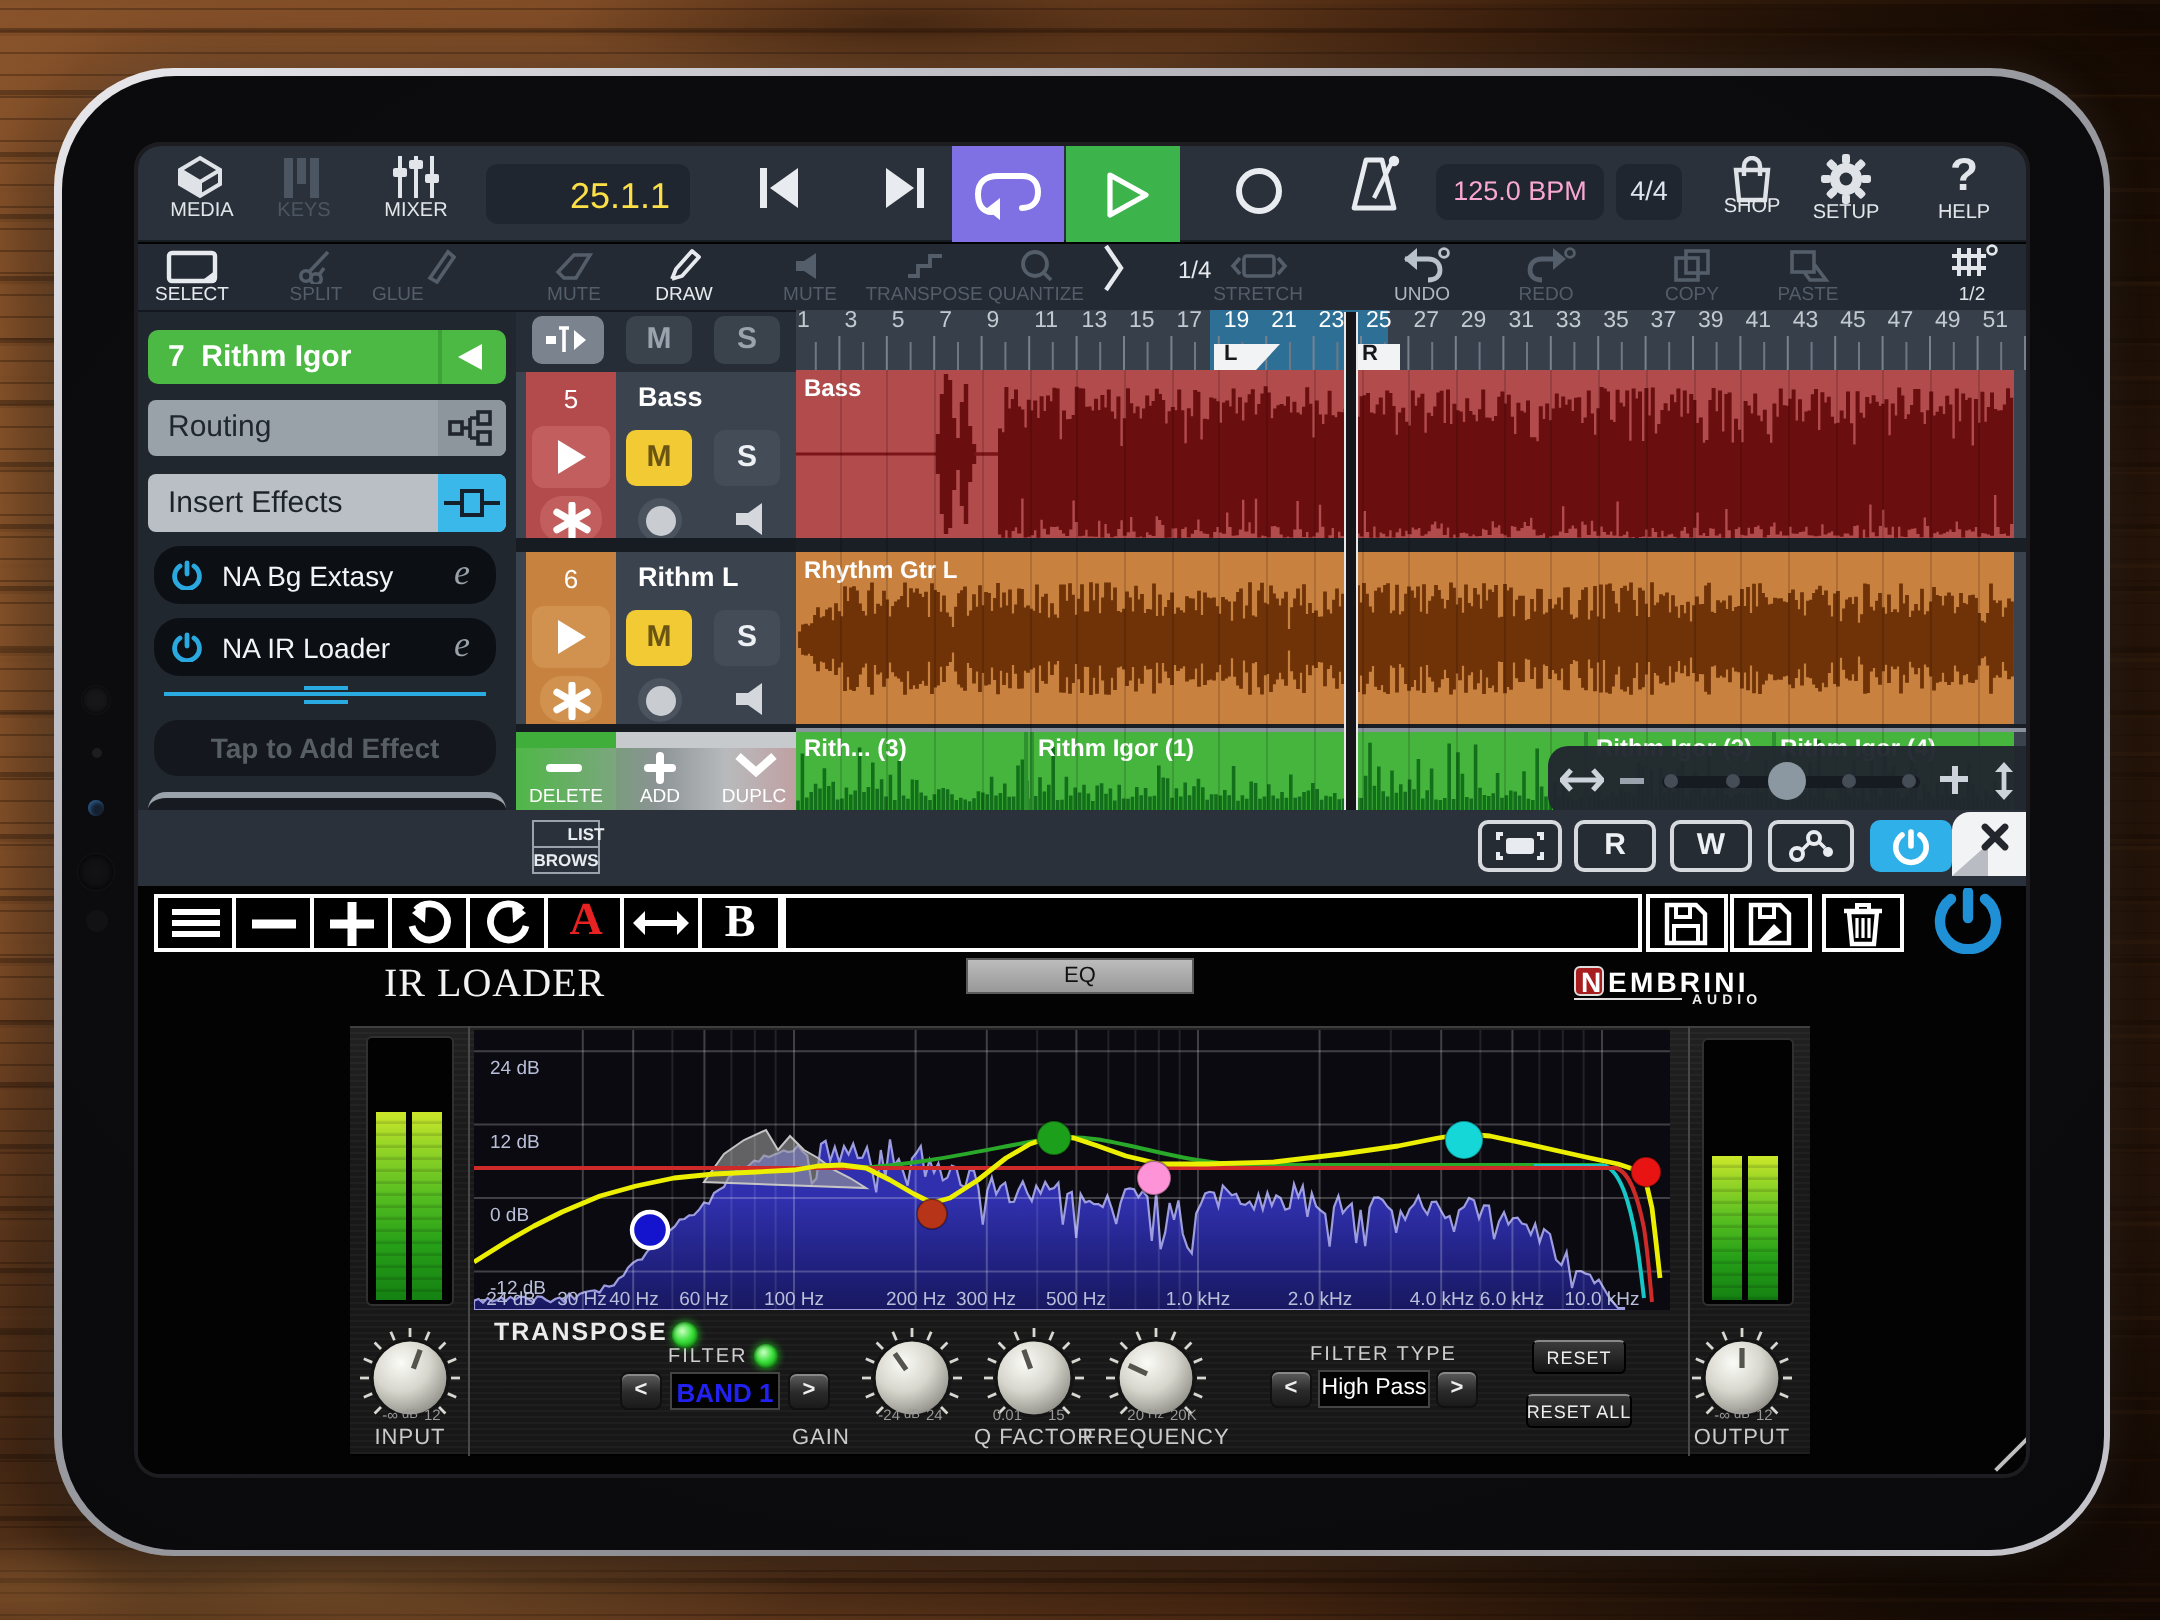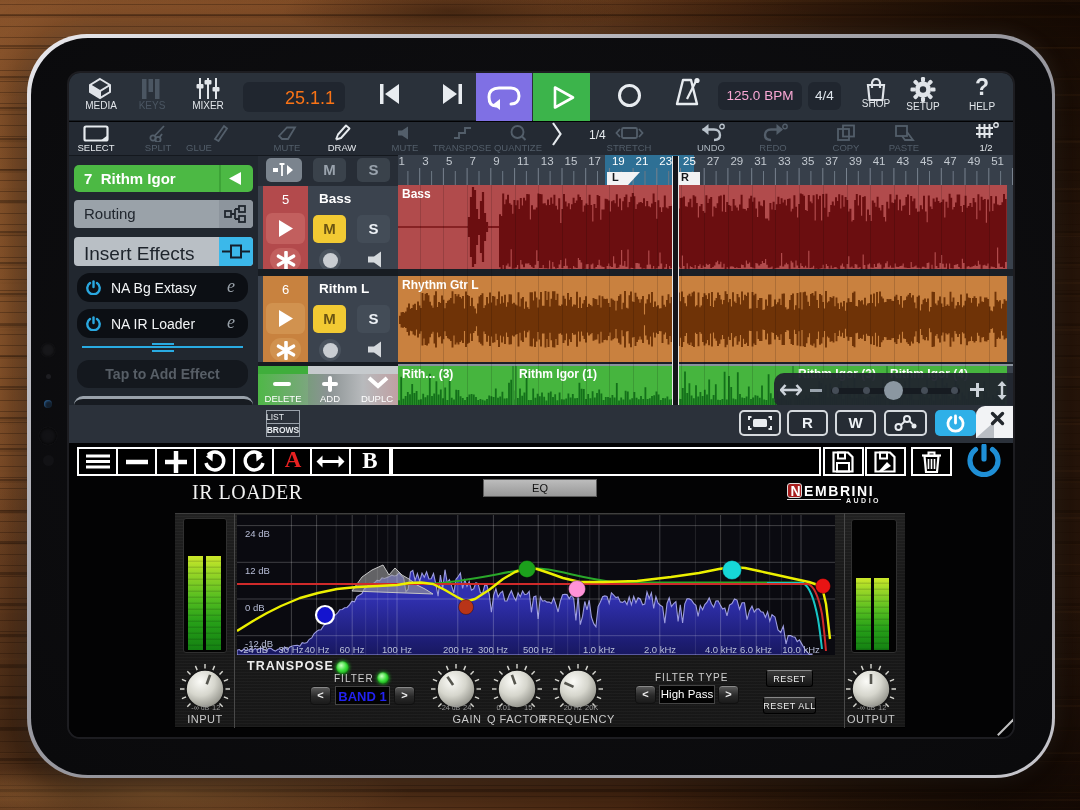--- a/index.html
+++ b/index.html
@@ -49,21 +49,21 @@
         <line x1="21" y1="2" x2="21" y2="23"></line>
       </g>
       <g fill="#e2e6ea">
         <rect x="1.5" y="8" width="7" height="4.5" rx="1"></rect>
         <rect x="9.5" y="4" width="7" height="4.5" rx="1"></rect>
         <rect x="17.5" y="11" width="7" height="4.5" rx="1"></rect>
       </g>
     </svg>
     <div class="txt" style="left:115px;top:27px;width:48px;text-align:center;font-size:10px;color:#e2e6ea">MIXER</div>
     <div class="abs" style="left:174px;top:9px;width:102px;height:30px;background:#20262f;border-radius:6px"></div>
-    <div class="txt" style="left:174px;top:15px;width:92px;text-align:right;font-size:18px;color:#f97316">25.1.1</div>
+    <div class="txt" style="left:174px;top:15px;width:92px;text-align:right;font-size:18px;color:#fde047">25.1.1</div>
     <svg style="position:absolute;left:306px;top:8px" width="30" height="26" viewBox="0 0 30 26" fill="none">
       <path d="M10 13 L24 3 V23 Z" fill="#e8ecf0"></path>
       <rect x="5" y="3" width="3.5" height="20" fill="#e8ecf0"></rect>
     </svg>
     <svg style="position:absolute;left:368px;top:8px" width="30" height="26" viewBox="0 0 30 26" fill="none">
       <path d="M20 13 L6 3 V23 Z" fill="#e8ecf0"></path>
       <rect x="21.5" y="3" width="3.5" height="20" fill="#e8ecf0"></rect>
     </svg>
     <div class="abs" style="left:407px;top:0;width:56px;height:48px;background:#7f70e4"></div>
     <svg style="position:absolute;left:417px;top:10px" width="36" height="28" viewBox="0 0 36 28" fill="none">
@@ -366,21 +366,21 @@
     <svg style="position:absolute;left:155px;top:132px" width="24" height="18" viewBox="0 0 24 18" fill="none">
       <g stroke="#20262e" stroke-width="1.8" fill="none">
         <rect x="1" y="6" width="6" height="6"></rect>
         <rect x="15" y="1" width="6" height="6"></rect>
         <rect x="15" y="11" width="6" height="6"></rect>
         <path d="M7 9 H11 M11 4 H15 M11 14 H15 M11 4 V14"></path>
       </g>
     </svg>
     <div class="abs" style="left:5px;top:164px;width:179px;height:29px;background:#b9bfc5;border-radius:4px"></div>
     <div class="abs" style="left:150px;top:164px;width:34px;height:29px;background:#3bb8ea;border-radius:0 4px 4px 0"></div>
-    <div class="txt" style="left:15px;top:170px;font-size:19px;color:#1d232b">Insert Effects</div>
+    <div class="txt" style="left:15px;top:170px;font-size:15px;color:#1d232b">Insert Effects</div>
     <svg style="position:absolute;left:153px;top:171px" width="28" height="15" viewBox="0 0 28 15" fill="none">
       <g stroke="#14202c" stroke-width="2">
         <line x1="0" y1="7.5" x2="9" y2="7.5"></line>
         <line x1="19" y1="7.5" x2="28" y2="7.5"></line>
         <rect x="9" y="1.5" width="10" height="12" fill="none"></rect>
       </g>
     </svg>
     <div class="abs" style="left:8px;top:200px;width:171px;height:29px;background:#0c0f14;border-radius:13px"></div>
     <svg style="position:absolute;left:17px;top:207px" width="15" height="15" viewBox="0 0 15 15" fill="none">
       <path d="M7.5 1.5 V7" stroke="#2aa8e0" stroke-width="2.4" stroke-linecap="round"></path>
@@ -472,21 +472,21 @@
     <div class="abs" style="left:253px;top:309px;width:16px;height:4px;background:#fff;border-radius:2px"></div>
     <div class="abs" style="left:259px;top:303px;width:4px;height:16px;background:#fff;border-radius:2px"></div>
     <svg style="position:absolute;left:298px;top:303px" width="22" height="14" viewBox="0 0 22 14" fill="none">
       <path d="M2 2 L11 10 L20 2" stroke="#fff" stroke-width="4"></path>
     </svg>
     <div class="txt" style="left:190px;top:320px;width:48px;text-align:center;font-size:9.5px;color:#fff">DELETE</div>
     <div class="txt" style="left:240px;top:320px;width:42px;text-align:center;font-size:9.5px;color:#fff">ADD</div>
     <div class="txt" style="left:284px;top:320px;width:48px;text-align:center;font-size:9.5px;color:#fff">DUPLC</div>
     <div class="abs" style="left:0;top:332px;width:944px;height:38px;background:#2b313a"></div>
     <div class="abs" style="left:197px;top:337px;width:34px;height:27px;border:1px solid #9aa2ab"></div>
-    <div class="txt" style="left:197px;top:339px;width:54px;font-size:8.5px;font-weight:normal;color:#e8ecf0">LIST</div>
+    <div class="txt" style="left:197px;top:339px;width:54px;text-align:center;font-size:8.5px;font-weight:bold;color:#e8ecf0">LIST</div>
     <div class="abs" style="left:197px;top:350px;width:34px;height:1px;background:#9aa2ab"></div>
     <div class="txt" style="left:197px;top:352px;width:34px;text-align:center;font-size:8.5px;font-weight:bold;color:#e8ecf0">BROWS</div>
     <div class="abs" style="left:670px;top:337px;width:42px;height:26px;border:2px solid #d6dade;border-radius:5px;background:#262c34"></div>
     <svg style="position:absolute;left:679px;top:343px" width="24" height="14" viewBox="0 0 24 14" fill="none">
       <path d="M3.5 1 H1 V4 M20.5 1 H23 V4 M3.5 13 H1 V10 M20.5 13 H23 V10" stroke="#e8ecf0" stroke-width="2"></path>
       <rect x="5" y="3" width="14" height="8" rx="1.5" fill="#e8ecf0"></rect>
     </svg>
     <div class="abs" style="left:718px;top:337px;width:41px;height:26px;border:2px solid #d6dade;border-radius:5px;background:#262c34"></div>
     <div class="txt" style="left:718px;top:341px;width:41px;text-align:center;font-size:15px;font-weight:bold;color:#edf1f5">R</div>
     <div class="abs" style="left:766px;top:337px;width:41px;height:26px;border:2px solid #d6dade;border-radius:5px;background:#262c34"></div>
@@ -721,21 +721,21 @@
       <line x1="51.1" y1="18.4" x2="46.9" y2="20.2" stroke="#d8d8d2" stroke-width="1.4"></line>
       <line x1="53.0" y1="28.0" x2="48.5" y2="28.0" stroke="#d8d8d2" stroke-width="1.4"></line>
       <line x1="51.1" y1="37.6" x2="46.9" y2="35.8" stroke="#d8d8d2" stroke-width="1.4"></line>
       <line x1="45.7" y1="45.7" x2="42.5" y2="42.5" stroke="#d8d8d2" stroke-width="1.4"></line>
       <circle cx="28" cy="28" r="19" fill="url(#kg)" stroke="#141414" stroke-width="1.6"></circle>
       <line x1="25.1" y1="23.9" x2="19.4" y2="15.7" stroke="#55554e" stroke-width="2.6"></line>
     </svg>
     <div class="txt" style="left:353px;top:630px;width:28px;text-align:right;font-size:7.5px;color:#9a9a9a">-24</div>
     <div class="txt" style="left:379px;top:631px;width:16px;text-align:center;font-size:6.5px;color:#9a9a9a">dB</div>
     <div class="txt" style="left:394px;top:630px;width:28px;text-align:left;font-size:7.5px;color:#9a9a9a">24</div>
-    <div class="txt" style="left:358px;top:640px;width:80px;text-align:center;font-size:11px;letter-spacing:0.5px;color:#cacaca">GAIN</div>
+    <div class="txt" style="left:327px;top:640px;width:80px;font-size:11px;letter-spacing:0.5px;color:#cacaca">GAIN</div>
     <svg width="56" height="56" viewBox="0 0 56 56" style="position:absolute;left:420px;top:588px">
       <line x1="10.3" y1="45.7" x2="13.5" y2="42.5" stroke="#d8d8d2" stroke-width="1.4"></line>
       <line x1="4.9" y1="37.6" x2="9.1" y2="35.8" stroke="#d8d8d2" stroke-width="1.4"></line>
       <line x1="3.0" y1="28.0" x2="7.5" y2="28.0" stroke="#d8d8d2" stroke-width="1.4"></line>
       <line x1="4.9" y1="18.4" x2="9.1" y2="20.2" stroke="#d8d8d2" stroke-width="1.4"></line>
       <line x1="10.3" y1="10.3" x2="13.5" y2="13.5" stroke="#d8d8d2" stroke-width="1.4"></line>
       <line x1="18.4" y1="4.9" x2="20.2" y2="9.1" stroke="#d8d8d2" stroke-width="1.4"></line>
       <line x1="28.0" y1="3.0" x2="28.0" y2="7.5" stroke="#d8d8d2" stroke-width="1.4"></line>
       <line x1="37.6" y1="4.9" x2="35.8" y2="9.1" stroke="#d8d8d2" stroke-width="1.4"></line>
       <line x1="45.7" y1="10.3" x2="42.5" y2="13.5" stroke="#d8d8d2" stroke-width="1.4"></line>

